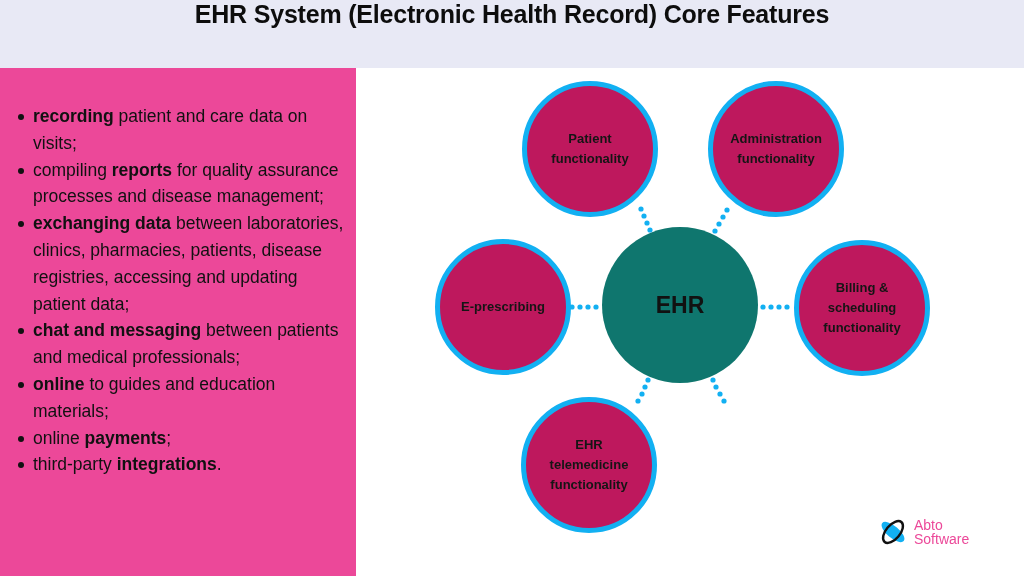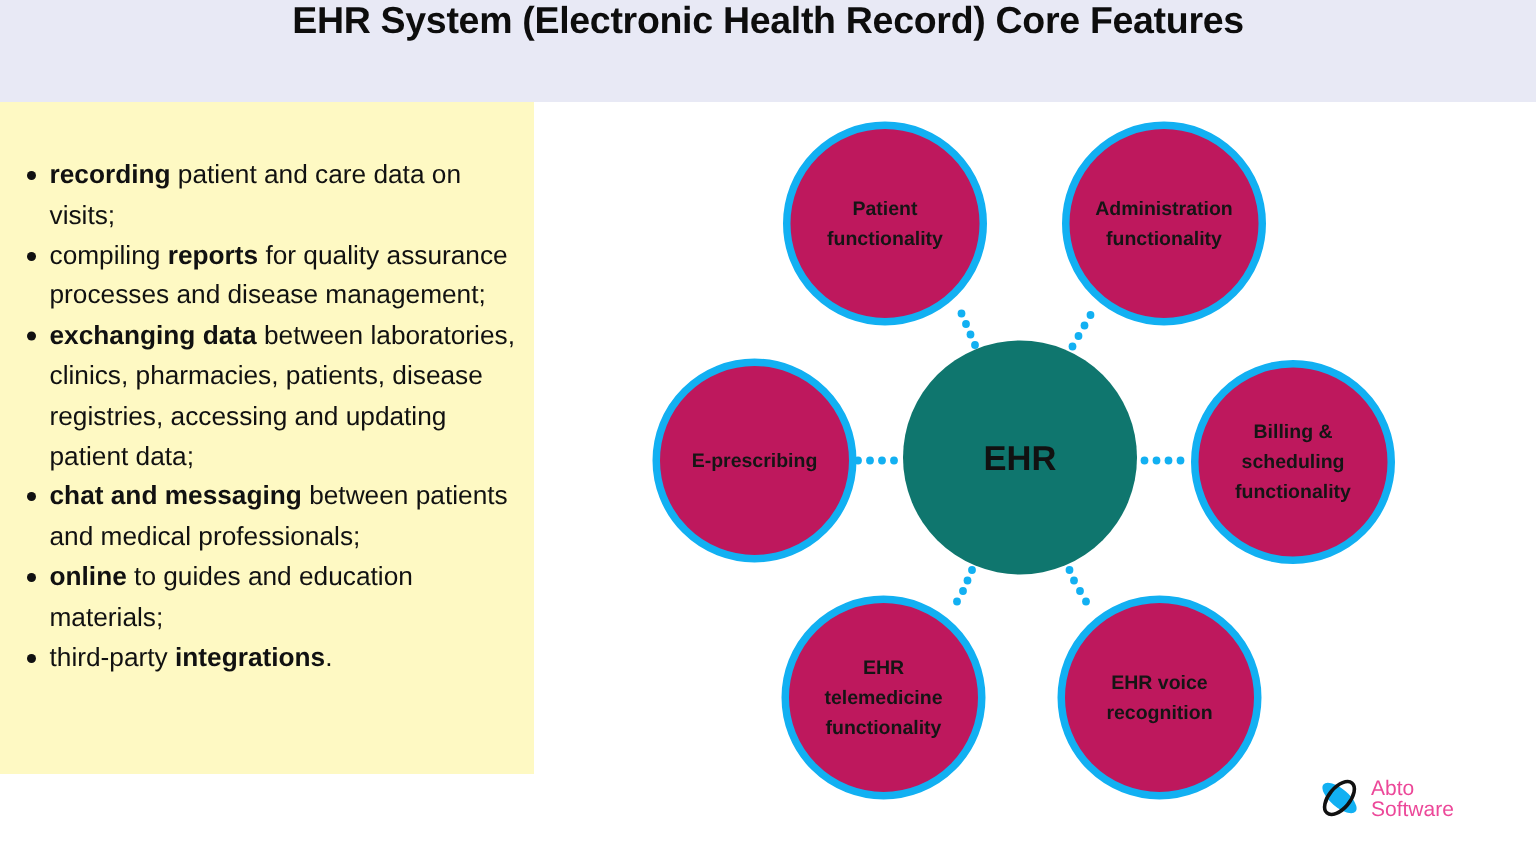--- a/index.html
+++ b/index.html
@@ -12,22 +12,22 @@
     .header {
       position: absolute; left: 0; top: 0; width: 1024px; height: 68px;
       background: #e8e9f5;
       display: flex; justify-content: center;
     }
     .header h1 {
       margin: 0; font-size: 25px; font-weight: bold; color: #0d0d0d;
       letter-spacing: -0.2px;
     }
     .panel {
-      position: absolute; left: 0; top: 68px; width: 356px; height: 448px;
-      background: #fef9c3;
+      position: absolute; left: 0; top: 68px; width: 356px; height: 508px;
+      background: #ec4899;
     }
     .panel ul {
       list-style: none; margin: 0; padding: 0;
       position: absolute; left: 16px; top: 35px; width: 330px;
       font-size: 17.5px; line-height: 26.8px; color: #111;
     }
     .panel li { position: relative; padding-left: 17px; }
     .panel li .bullet {
       position: absolute; left: 2px; top: 11px; width: 6px; height: 6px;
       border-radius: 50%; background: #111;
@@ -62,20 +62,21 @@
   <h1>EHR System (Electronic Health Record) Core Features</h1>
 </div>
 
 <div class="panel">
   <ul>
     <li><span class="bullet"></span><span></span><b>recording</b><span> patient and care data on visits;</span></li>
     <li><span class="bullet"></span><span>compiling </span><b>reports</b><span> for quality assurance processes and disease management;</span></li>
     <li><span class="bullet"></span><span></span><b>exchanging data</b><span> between laboratories, clinics, pharmacies, patients, disease registries, accessing and updating patient data;</span></li>
     <li><span class="bullet"></span><span></span><b>chat and messaging</b><span> between patients and medical professionals;</span></li>
     <li><span class="bullet"></span><span></span><b>online</b><span> to guides and education materials;</span></li>
+    <li><span class="bullet"></span><span>online </span><b>payments</b><span>;</span></li>
     <li><span class="bullet"></span><span>third-party </span><b>integrations</b><span>.</span></li>
   </ul>
 </div>
 
 <div class="diagram">
   <svg width="1024" height="576" style="position:absolute;left:0;top:0;">
     <g fill="#12b0f2">
 
       <circle cx="641" cy="209" r="2.6"></circle>
         <circle cx="644" cy="216" r="2.6"></circle>
@@ -119,23 +120,20 @@
   </div>
   <div class="node" style="left:435px; top:239px;">
     <span>E-prescribing</span>
   </div>
   <div class="node" style="left:794px; top:240px;">
     <span style="display:block;width:86px;">Billing &amp; scheduling functionality</span>
   </div>
   <div class="node" style="left:521px; top:397px;">
     <span style="display:block;width:90px;">EHR telemedicine functionality</span>
   </div>
-  <div class="node" style="left:705px; top:397px;">
-    <span style="display:block;width:84px;">EHR voice recognition</span>
-  </div>
 </div>
 
 <div class="logo">
   <svg width="30" height="30" viewBox="0 0 30 30">
     <ellipse cx="15" cy="15" rx="14" ry="6" transform="rotate(40 15 15)" fill="#12b0f2"></ellipse>
     <ellipse cx="15" cy="15" rx="13" ry="7" transform="rotate(-50 15 15)" fill="none" stroke="#111" stroke-width="2.4"></ellipse>
   </svg>
   <div class="text">
     <div>Abto</div>
     <div>Software</div>

